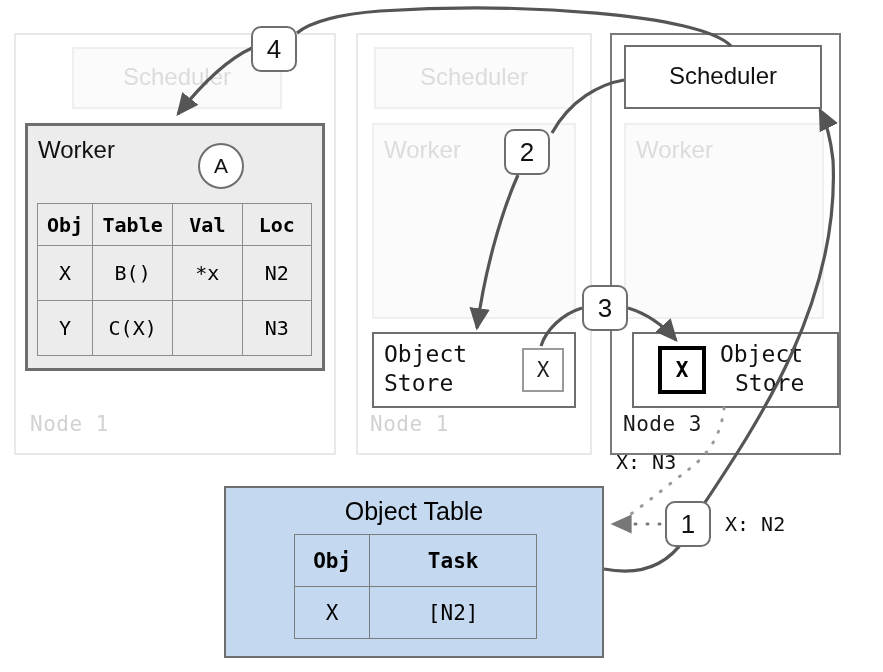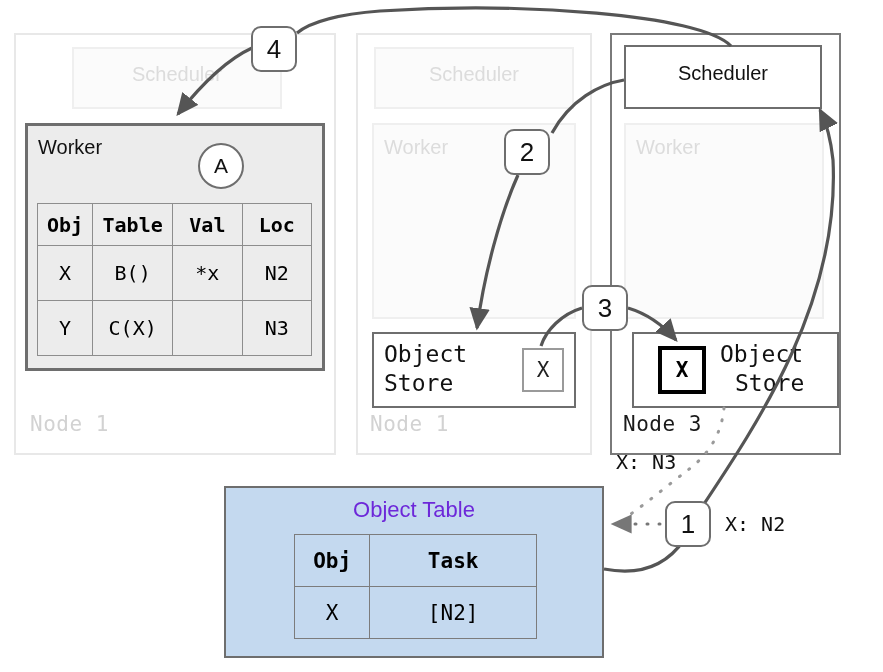--- a/index.html
+++ b/index.html
@@ -16,21 +16,21 @@
               font-family:"DejaVu Sans Mono","Liberation Mono",monospace;}
   .node-label.faded{color:#d2d2d2;}
   .node-label.active{color:#1a1a1a;}
 
   
   .ibox{position:absolute;box-sizing:border-box;}
   .ibox.faded{border:2px solid #efefef;background:#fbfbfb;}
   .ibox.active{border:2px solid #6e6e6e;background:#ffffff;}
   .ibox.workerActive{border:3px solid #6e6e6e;background:#ececec;}
 
-  .ibox-title{position:absolute;font-size:20px;}
+  .ibox-title{position:absolute;font-size:24px;}
   .ibox-title.faded{color:#dcdcdc;}
   .ibox-title.active{color:#111111;}
 
   
   table.tbl{border-collapse:collapse;position:absolute;
             font-family:"DejaVu Sans Mono","Liberation Mono",monospace;}
   table.tbl td,table.tbl th{border:1px solid #8d8d8d;text-align:center;
             font-weight:normal;font-size:20px;padding:0;}
   table.tbl th{font-weight:bold;}
 
@@ -45,21 +45,21 @@
 
   
   .circ{position:absolute;border:2px solid #6e6e6e;border-radius:50%;
         background:#ffffff;display:flex;align-items:center;justify-content:center;
         font-size:21px;color:#111;}
 
   
   #object-table{position:absolute;box-sizing:border-box;background:#c4d9ef;
                 border:2px solid #6e6e6e;}
   #object-table .ot-title{position:absolute;width:100%;text-align:center;
-                font-size:22px;color:#6d28d9;top:9px;left:0;}
+                font-size:25px;color:#000000;top:9px;left:0;}
   table.ot{border-collapse:collapse;position:absolute;
            font-family:"DejaVu Sans Mono","Liberation Mono",monospace;}
   table.ot td,table.ot th{border:1px solid #7c7c7c;font-size:21px;padding:0;
            text-align:center;font-weight:normal;}
   table.ot th{font-weight:bold;}
 
   
   .badge{position:absolute;box-sizing:border-box;width:46px;height:46px;
          border:2px solid #6e6e6e;border-radius:10px;background:#ffffff;
          display:flex;align-items:center;justify-content:center;

